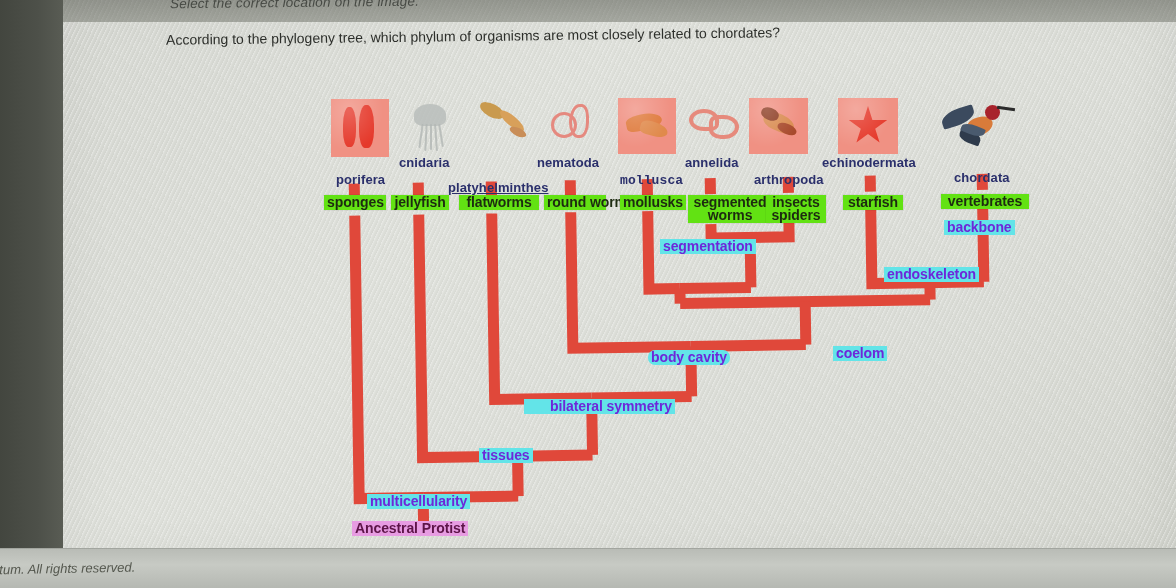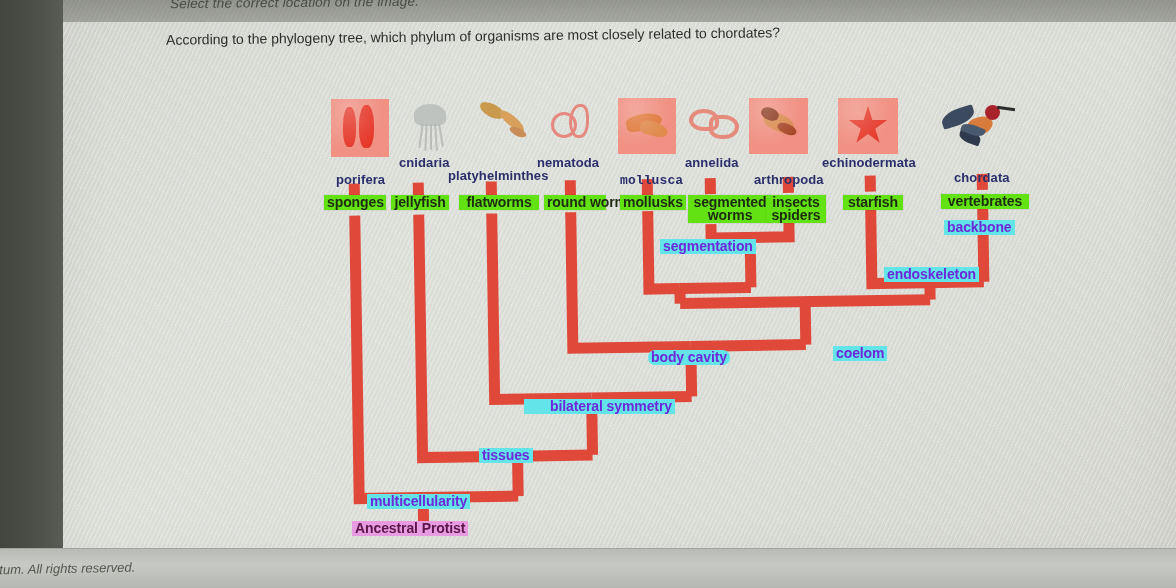--- a/index.html
+++ b/index.html
@@ -279,21 +279,21 @@
         <path d="M515,455 L515,495"></path>
 
         <path d="M420,495 L515,495"></path>
         <path d="M420,495 L420,520"></path>
       </g>
     </svg>
   </div>
 
   <div class="lbl phylum" style="left:333px;top:172px;">porifera</div>
   <div class="lbl phylum" style="left:396px;top:155px;">cnidaria</div>
-  <div class="lbl phylum" style="left:445px;top:168px;">platyhelminthes</div>
+  <div class="lbl phylum" style="left:445px;top:180px;text-decoration:underline;">platyhelminthes</div>
   <div class="lbl phylum" style="left:534px;top:155px;">nematoda</div>
   <div class="lbl phylum" style="left:617px;top:173px;font-family:Liberation Mono, monospace;">mollusca</div>
   <div class="lbl phylum" style="left:682px;top:155px;">annelida</div>
   <div class="lbl phylum" style="left:751px;top:172px;">arthropoda</div>
   <div class="lbl phylum" style="left:819px;top:155px;">echinodermata</div>
   <div class="lbl phylum" style="left:951px;top:170px;">chordata</div>
 
   <div class="lbl taxon" style="left:324px;top:195px;width:62px;">sponges</div>
   <div class="lbl taxon" style="left:391px;top:195px;width:58px;">jellyfish</div>
   <div class="lbl taxon" style="left:459px;top:195px;width:80px;">flatworms</div>

